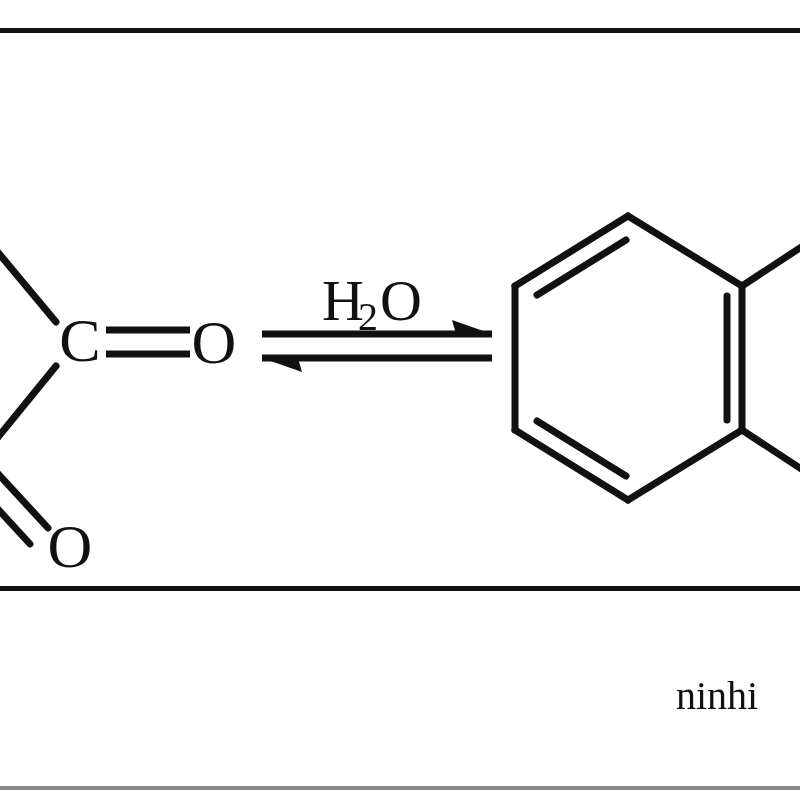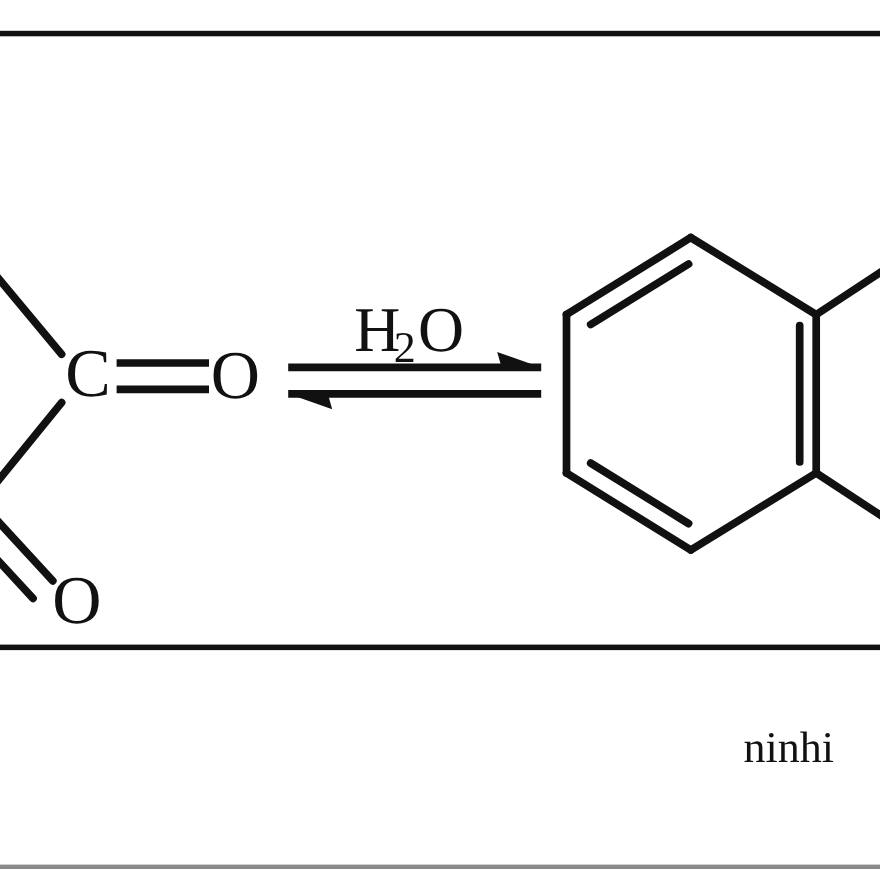--- a/index.html
+++ b/index.html
@@ -36,21 +36,21 @@
   }
 
   .caption {
     position: absolute;
     font-family: "Liberation Serif", "DejaVu Serif", serif;
     font-size: 40px;
     color: #111111;
     white-space: nowrap;
     line-height: 1;
   }
-  .caption-right { left: 676px; top: 660px; }
+  .caption-right { left: 676px; top: 676px; }
 </style>
 </head>
 <body>
 
 <div id="page">
 
   <div class="rule rule-top"></div>
   <div class="rule rule-mid"></div>
   <div class="rule rule-bottom"></div>
 

